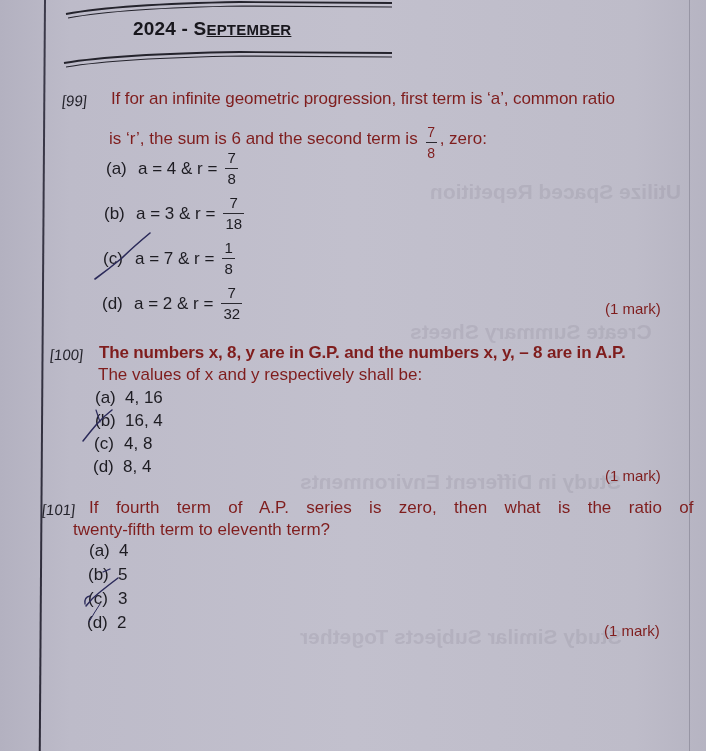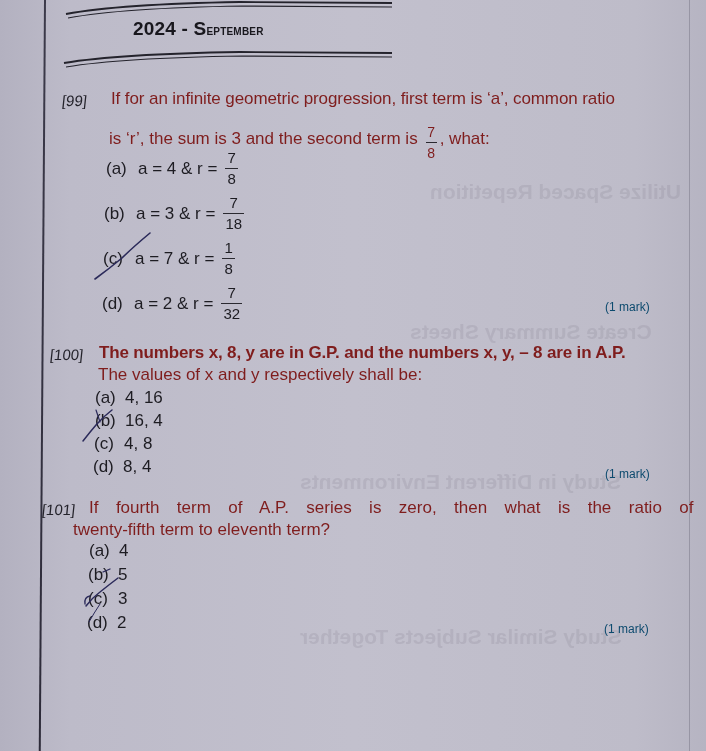--- a/index.html
+++ b/index.html
@@ -46,21 +46,21 @@
     .header-lines svg { position: absolute; left: 0; top: 0; }
     .header-title {
       position: absolute;
       left: 133px; top: 18px;
       font-size: 19px;
       font-weight: bold;
       letter-spacing: 0.2px;
       color: #18171d;
     }
     .header-title .sc-big { font-size: 19px; }
-    .header-title .sc-small { font-size: 10px; }
+    .header-title .sc-small { font-size: 15px; text-decoration: underline; }
 
     .q-num {
       position: absolute;
       font-size: 15px;
       color: #24232b;
       transform: skewX(-6deg);
     }
     .q-line {
       position: absolute;
       font-size: 17px;
@@ -95,23 +95,23 @@
       vertical-align: middle;
       font-size: 14px;
       line-height: 14px;
       margin: 0 3px;
       position: relative;
       top: 4px;
     }
     .inline-frac .bar { width: 11px; height: 1px; background: #2a2930; margin: 3px 0; }
     .mark {
       position: absolute;
-      font-size: 12px;
-      white-space: nowrap;
-      color: #0c4a6e;
+      font-size: 15px;
+      white-space: nowrap;
+      color: #7f1d1d;
     }
     .pen svg { position: absolute; left: 0; top: 0; }
   </style>
 </head>
 <body>
 
 <div class="paper">
 
   <div class="bleed" style="left:430px; top:180px;">Utilize Spaced Repetition</div>
   <div class="bleed" style="left:410px; top:320px;">Create Summary Sheets</div>
@@ -132,27 +132,27 @@
 </div>
 
 <div class="header-title">
   <span>2024</span><span style="white-space:pre"> - </span><span class="sc-big">S</span><span class="sc-small">EPTEMBER</span>
 </div>
 
 <div>
   <div class="q-num" style="left:62px; top:92px;">[99]</div>
   <div class="q-line" style="left:111px; top:89px; letter-spacing:-0.1px;">If for an infinite geometric progression, first term is ‘a’,  common ratio</div>
   <div class="q-line" style="left:109px; top:121px; display:flex; align-items:center;">
-    <span>is ‘r’, the sum is 3 and the second term is</span>
+    <span>is ‘r’, the sum is 6 and the second term is</span>
     <span class="inline-frac" style="margin-left:8px;">
       <span>7</span>
       <span class="bar"></span>
       <span>8</span>
     </span>
-    <span>, what:</span>
+    <span>, zero:</span>
   </div>
 
   <div class="opt" style="left:106px; top:150px;">
     <span class="lbl">(a)</span>
     <span>a = 4 &amp; r =</span>
     <span class="frac">
       <span class="num">7</span>
       <span class="bar"></span>
       <span class="den">8</span>
     </span>

